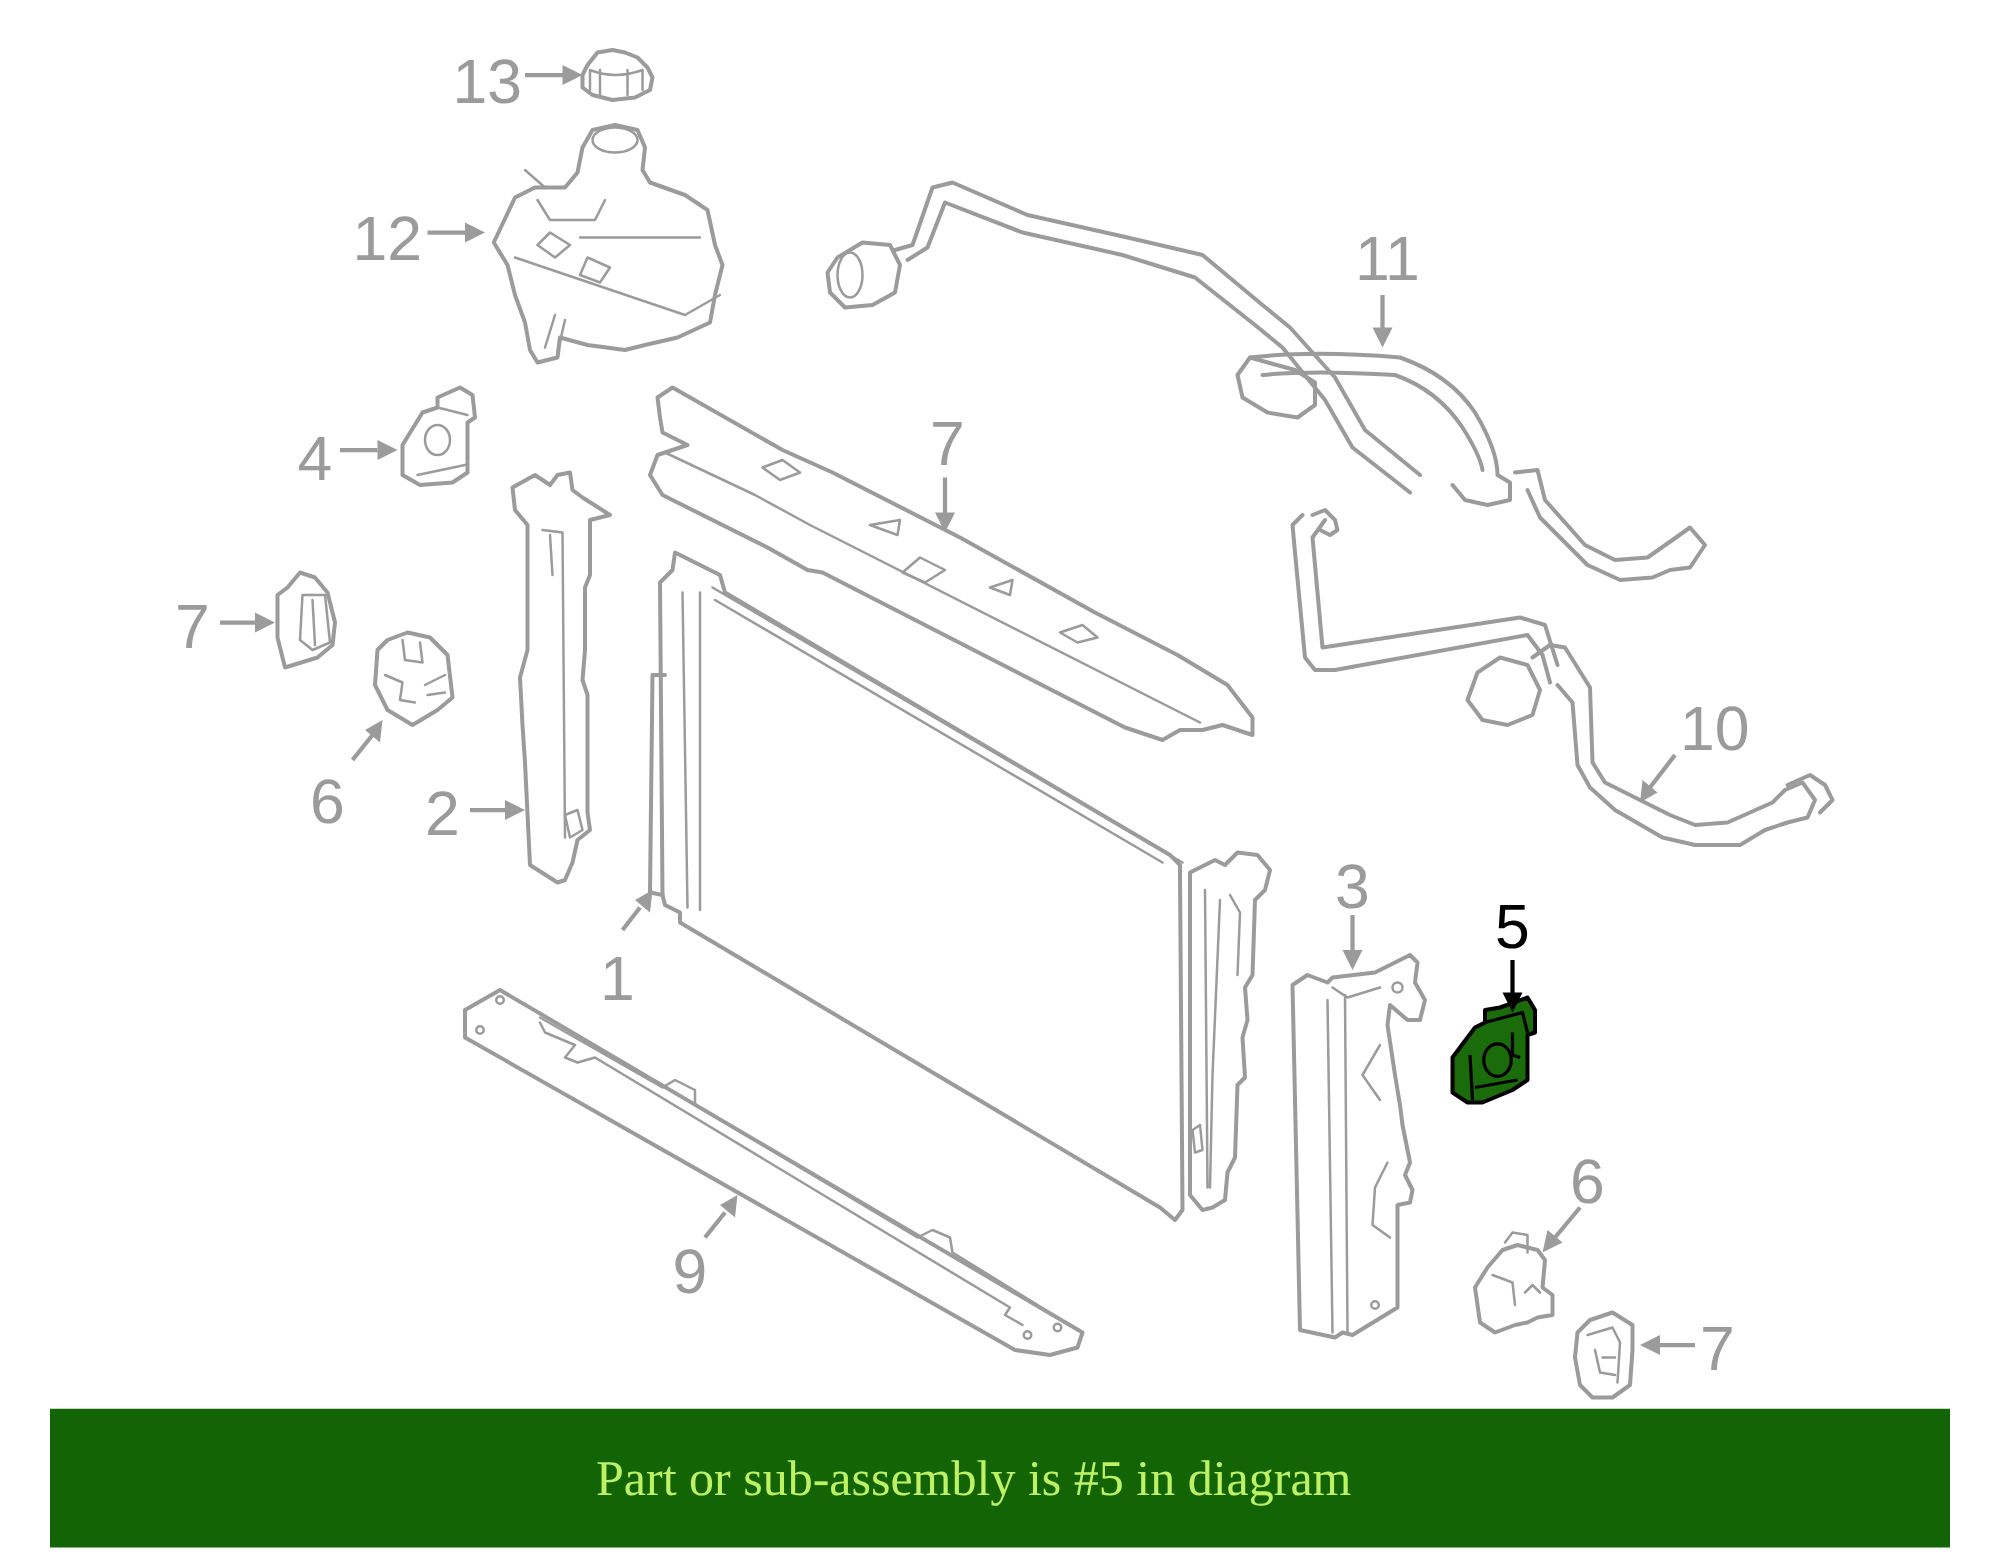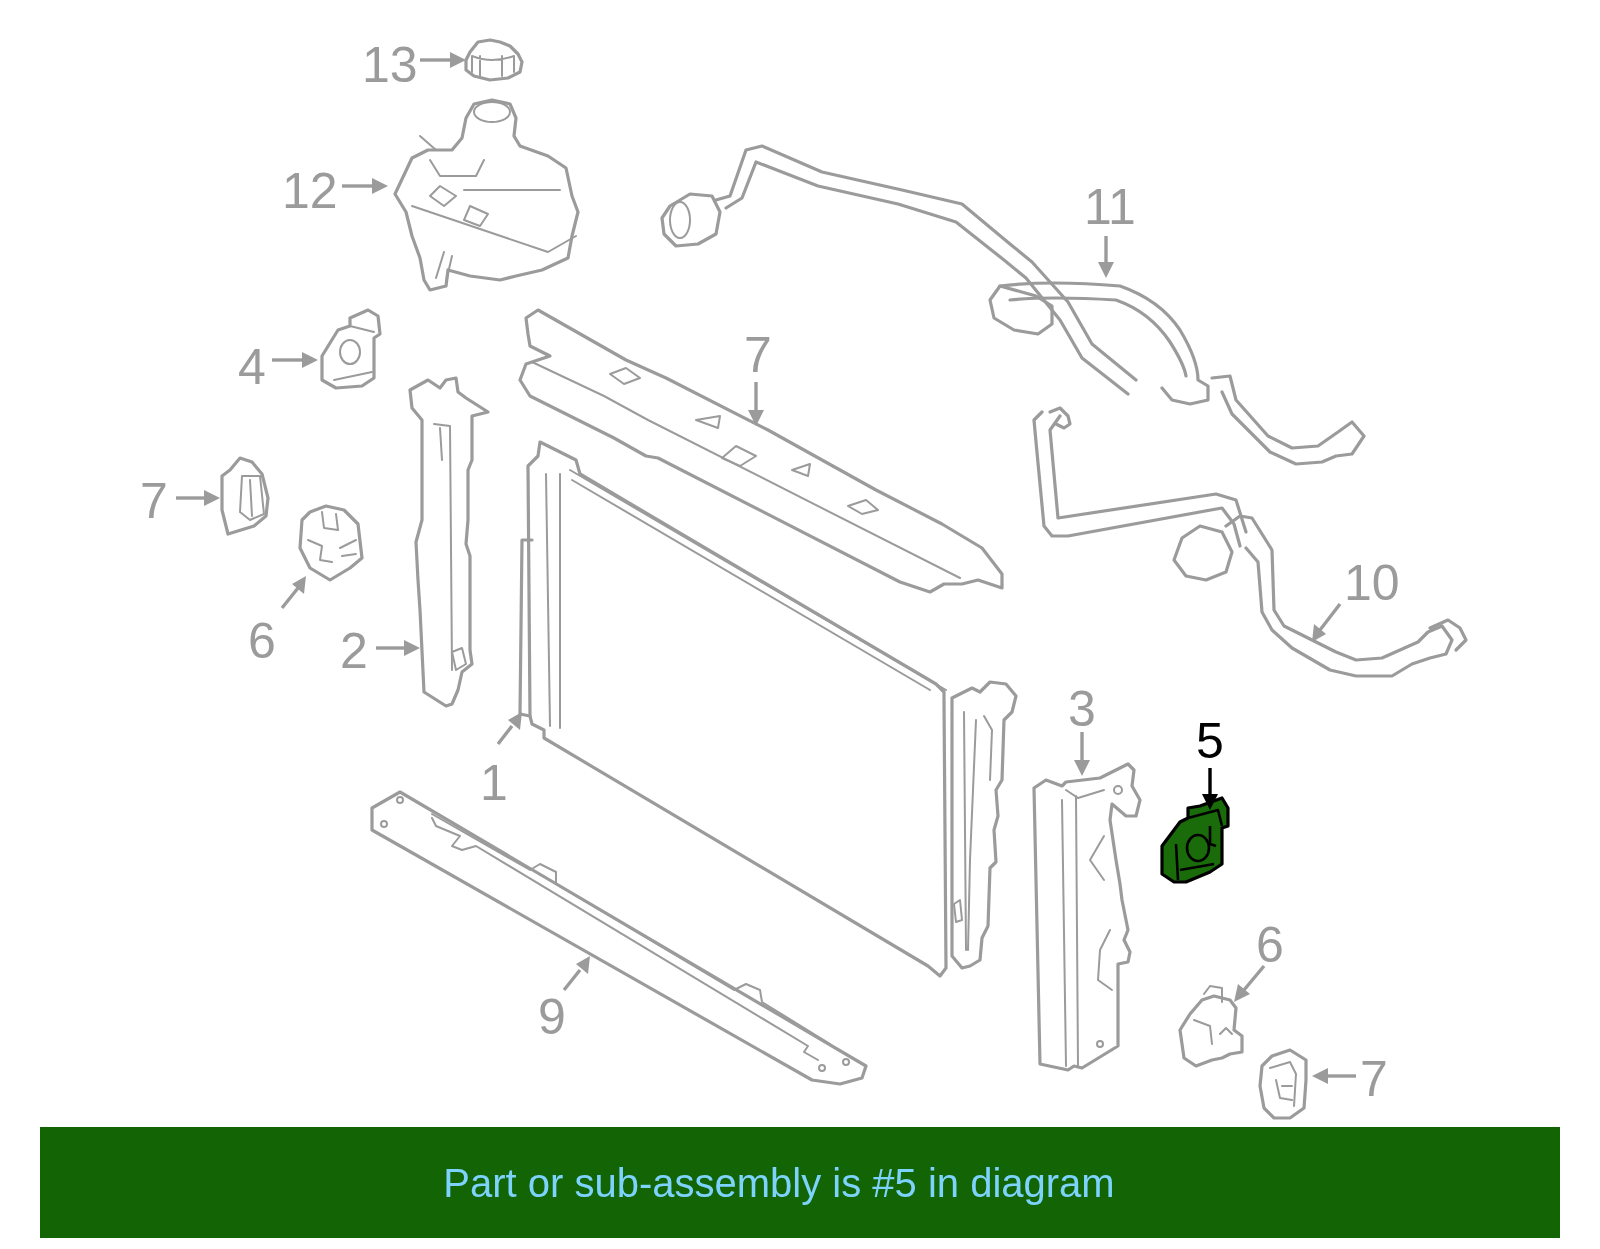--- a/index.html
+++ b/index.html
@@ -10,22 +10,22 @@
   .part-thin { fill: none; stroke: #9b9b9b; stroke-width: 2; stroke-linejoin: round; stroke-linecap: round; }
   .hl { fill: #1a6b0a; stroke: #000000; stroke-width: 3.2; stroke-linejoin: round; }
   .hl-line { fill: none; stroke: #000000; stroke-width: 2.6; stroke-linejoin: round; }
   .leader { stroke: #9b9b9b; stroke-width: 3.4; fill: none; }
   .leader-hl { stroke: #000000; stroke-width: 3.4; fill: none; }
   .callout { font-family: "Liberation Sans", "DejaVu Sans", sans-serif; font-size: 50px; fill: #9b9b9b; }
   .callout-hl { fill: #000000; }
   #banner { position: absolute; left: 40px; top: 1127px; width: 1520px; height: 111px;
             background: #126405; display: flex; flex-direction: column;
             align-items: center; justify-content: center; }
-  #banner .line { color: #7dd3fc; font-size: 40px; line-height: 48px; white-space: nowrap;
-                  font-family: Liberation Sans, sans-serif; }
+  #banner .line { color: #bef264; font-size: 40px; line-height: 48px; white-space: nowrap;
+                  font-family: Liberation Serif, serif; }
   #banner .line1 { margin-left: -42px; }
   #banner .line2 { margin-left: -42px; }
 </style>
 </head>
 <body>
 
 <svg id="diagram" viewBox="0 0 1600 1249" xmlns="http://www.w3.org/2000/svg">
 
   <g>
     <path class="part" d="M470,52 L478,42 L490,40 L500,42 L510,46 L518,54 L522,62 L520,72 L508,78 L490,80 L474,76 L466,70 L466,60 Z"></path>

